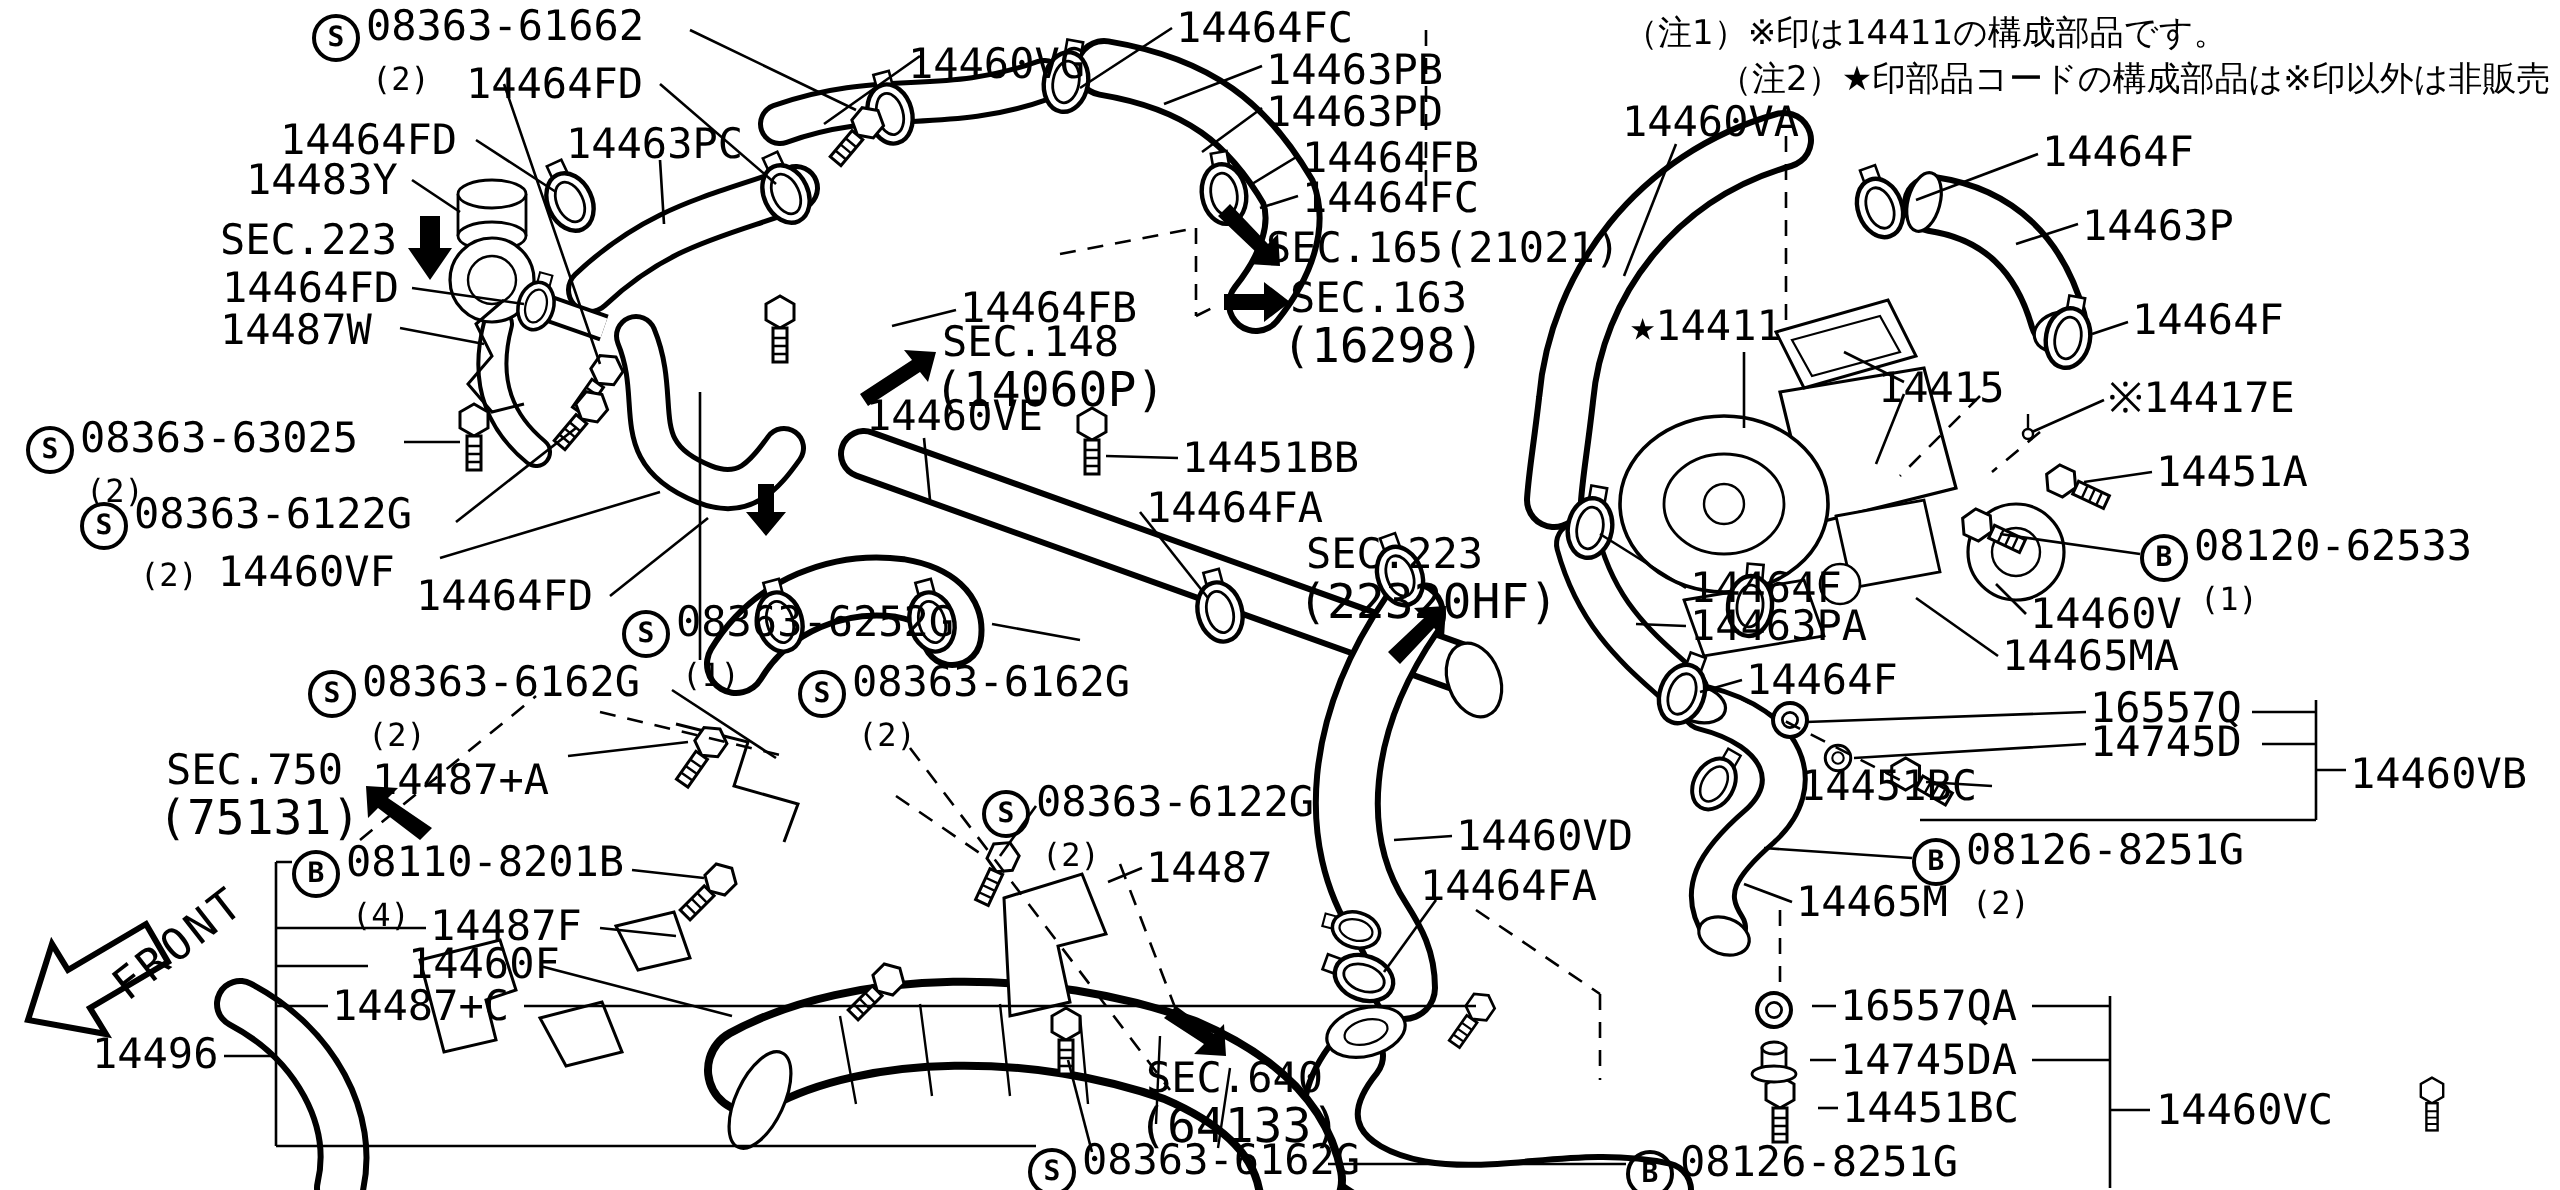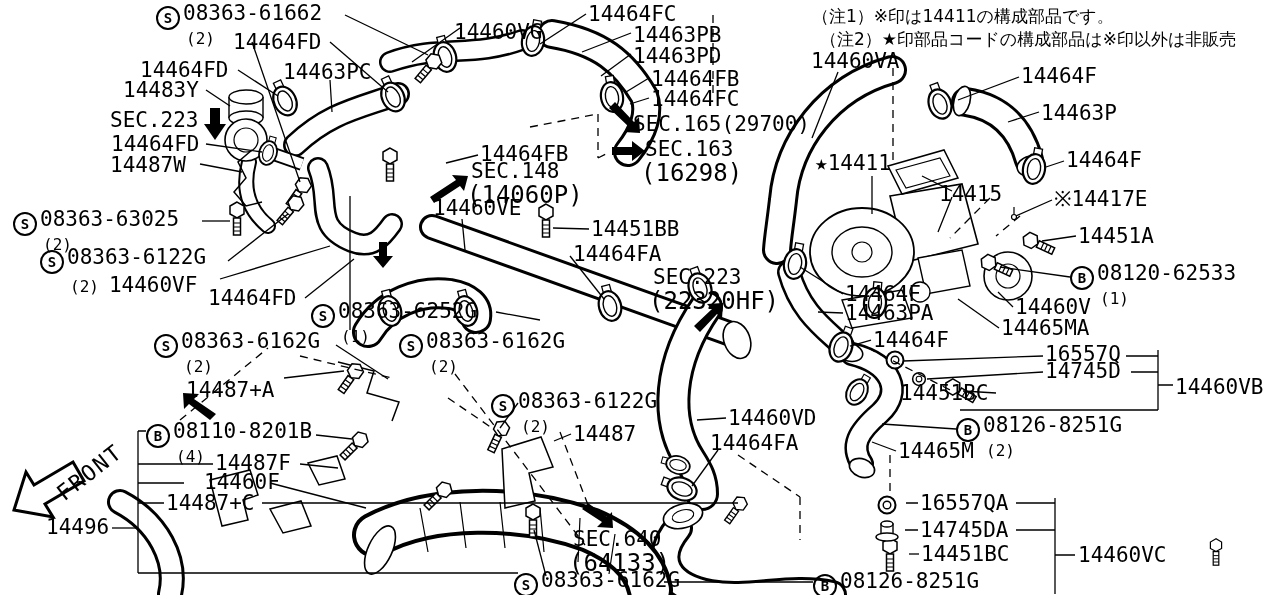--- a/index.html
+++ b/index.html
@@ -296,37 +296,37 @@
     <polygon points="379,242 387,242 387,256 393,256 383,268 373,256 379,256"></polygon>
     <polygon points="700,332 717,314 722,319 723,303 707,304 712,309 694,326"></polygon>
     <polygon points="210,420 189,404 184,409 183,393 199,394 194,399 216,414"></polygon>
     <polygon points="588,503 607,517 612,512 613,528 597,527 602,522 582,509"></polygon>
   </g>
 
   <polygon points="14,510 26,472 34,485 73,462 84,481 45,504 53,517" fill="#fff" stroke="#000" stroke-width="3" stroke-linejoin="miter"></polygon>
 </svg>
 
 <div class="jp" style="left:812px;top:5px;">（注1）※印は14411の構成部品です。</div>
-<div class="jp" style="left:820px;top:28px;text-align:center;">（注2）★印部品コードの構成部品は※印以外は非販売</div>
+<div class="jp" style="left:859px;top:28px;text-align:center;">（注2）★印部品コードの構成部品は※印以外は非販売</div>
 
 <div class="lbl" style="left:156px;top:3px;"><span class="badge">S</span><span>08363-61662</span><span class="qty">(2)</span></div>
 <div class="lbl" style="left:438px;top:22px;margin-left:16px;">14460VG</div>
 <div class="lbl" style="left:588px;top:4px;">14464FC</div>
 <div class="lbl" style="left:633px;top:25px;">14463PB</div>
 <div class="lbl" style="left:633px;top:46px;">14463PD</div>
 <div class="lbl" style="left:233px;top:32px;">14464FD</div>
 <div class="lbl" style="left:283px;top:62px;">14463PC</div>
 <div class="lbl" style="left:140px;top:60px;">14464FD</div>
 <div class="lbl" style="left:123px;top:80px;">14483Y</div>
 <div class="lbl" style="left:110px;top:110px;">SEC.223</div>
 <div class="lbl" style="left:111px;top:134px;">14464FD</div>
 <div class="lbl" style="left:110px;top:155px;">14487W</div>
 <div class="lbl" style="left:651px;top:69px;">14464FB</div>
 <div class="lbl" style="left:651px;top:89px;">14464FC</div>
-<div class="lbl" style="left:633px;top:114px;">SEC.165(29700)</div>
+<div class="lbl" style="left:633px;top:114px;">SEC.165(21021)</div>
 <div class="lbl" style="left:645px;top:139px;"><span>SEC.163</span><span class="sub">(16298)</span></div>
 <div class="lbl" style="left:480px;top:144px;">14464FB</div>
 <div class="lbl" style="left:471px;top:161px;"><span>SEC.148</span><span class="sub">(14060P)</span></div>
 <div class="lbl" style="left:433px;top:198px;">14460VE</div>
 <div class="lbl" style="left:811px;top:51px;">14460VA</div>
 <div class="lbl" style="left:1021px;top:66px;">14464F</div>
 <div class="lbl" style="left:1041px;top:103px;">14463P</div>
 <div class="lbl" style="left:1066px;top:150px;">14464F</div>
 <div class="lbl" style="left:815px;top:153px;">★14411</div>
 <div class="lbl" style="left:939px;top:184px;">14415</div>
@@ -347,20 +347,21 @@
 <div class="lbl" style="left:13px;top:209px;"><span class="badge">S</span><span>08363-63025</span><span class="qty">(2)</span></div>
 <div class="lbl" style="left:40px;top:247px;"><span class="badge">S</span><span>08363-6122G</span><span class="qty"><span>(2)</span><span class="extra">14460VF</span></span></div>
 <div class="lbl" style="left:208px;top:288px;">14464FD</div>
 <div class="lbl" style="left:591px;top:219px;">14451BB</div>
 <div class="lbl" style="left:573px;top:244px;">14464FA</div>
 <div class="lbl" style="left:311px;top:301px;"><span class="badge">S</span><span>08363-6252G</span><span class="qty">(1)</span></div>
 <div class="lbl" style="left:653px;top:267px;"><span>SEC.223</span><span class="sub">(22320HF)</span></div>
 <div class="lbl" style="left:154px;top:331px;"><span class="badge">S</span><span>08363-6162G</span><span class="qty">(2)</span></div>
 <div class="lbl" style="left:186px;top:380px;">14487+A</div>
 <div class="lbl" style="left:399px;top:331px;"><span class="badge">S</span><span>08363-6162G</span><span class="qty">(2)</span></div>
+<div class="lbl" style="left:83px;top:375px;"><span>SEC.750</span><span class="sub">(75131)</span></div>
 <div class="lbl" style="left:146px;top:421px;"><span class="badge">B</span><span>08110-8201B</span><span class="qty">(4)</span></div>
 <div class="lbl" style="left:215px;top:453px;">14487F</div>
 <div class="lbl" style="left:186px;top:472px;margin-left:18px;">14460F</div>
 <div class="lbl" style="left:166px;top:493px;">14487+C</div>
 <div class="lbl" style="left:46px;top:517px;">14496</div>
 <div class="front" style="left:52px;top:486px;">FRONT</div>
 <div class="lbl" style="left:491px;top:391px;"><span class="badge">S</span><span>08363-6122G</span><span class="qty">(2)</span></div>
 <div class="lbl" style="left:573px;top:424px;">14487</div>
 <div class="lbl" style="left:728px;top:408px;">14460VD</div>
 <div class="lbl" style="left:710px;top:433px;">14464FA</div>

